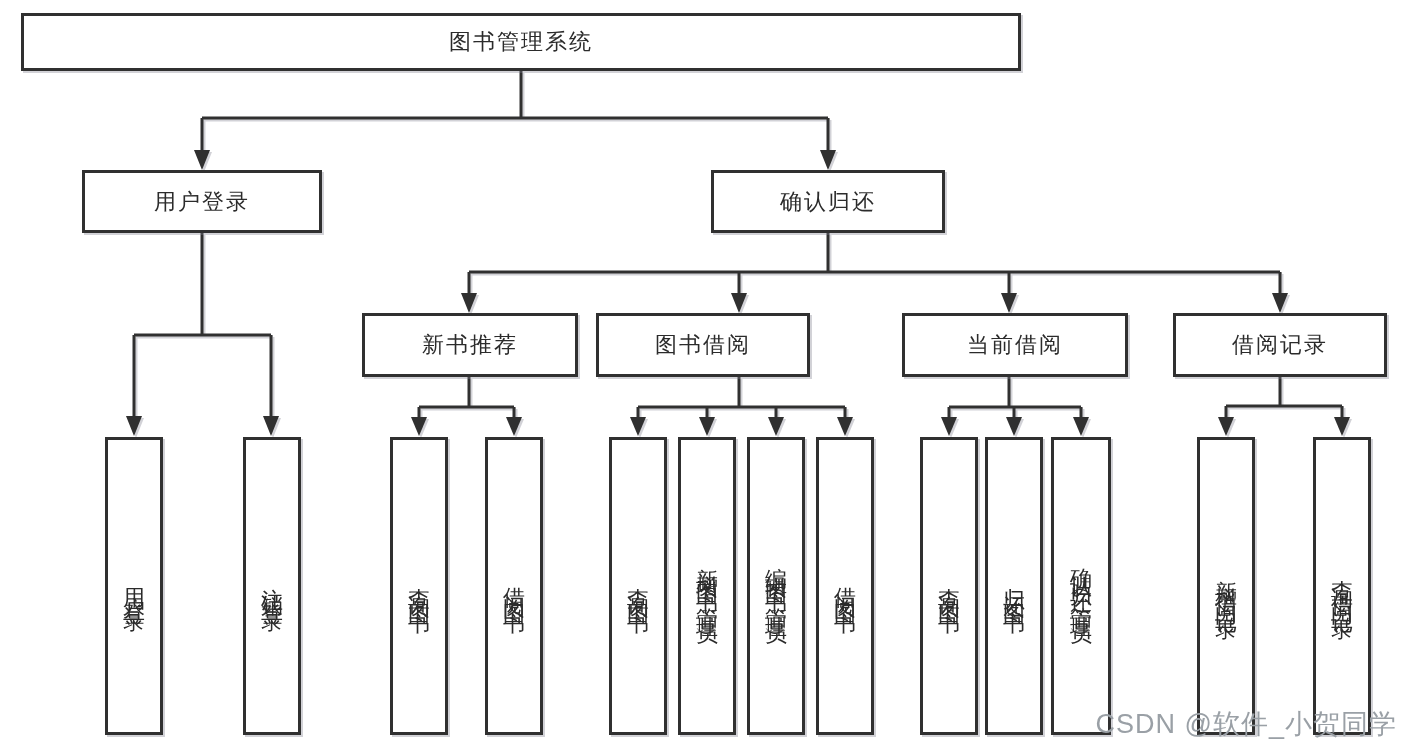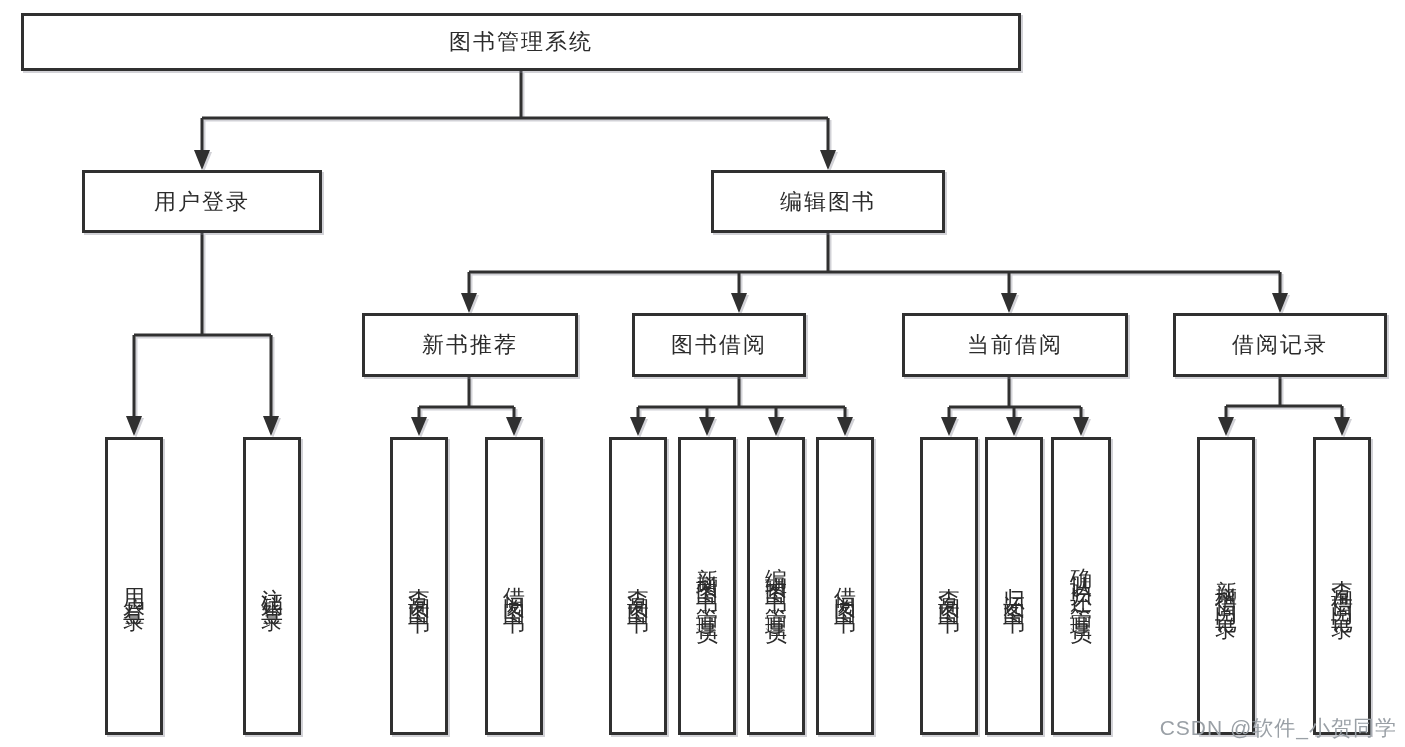--- a/index.html
+++ b/index.html
@@ -19,21 +19,21 @@
   .node span{
     font-size:22px;color:var(--text,#2b2b2b);letter-spacing:2px;
     white-space:nowrap;line-height:1;
   }
   .node.v span{
     writing-mode:vertical-rl;text-orientation:mixed;
     letter-spacing:8px;font-size:22px;
   }
   .watermark{
     position:absolute;right:8px;bottom:5px;
-    font-size:21px;color:var(--wm,#9aa0a6);letter-spacing:1px;
+    font-size:27px;color:var(--wm,#9aa0a6);letter-spacing:1px;
     white-space:nowrap;
   }
 </style>
 </head>
 <body>
 
 <div class="canvas">
 
   <svg class="connectors" viewBox="0 0 1405 747" xmlns="http://www.w3.org/2000/svg">
     <g>
@@ -100,27 +100,27 @@
   </svg>
 
   <div class="node" style="left:21px;top:13px;width:1000px;height:58px">
     <span>图书管理系统</span>
   </div>
 
   <div class="node" style="left:82px;top:170px;width:240px;height:63px">
     <span>用户登录</span>
   </div>
   <div class="node" style="left:711px;top:170px;width:234px;height:63px">
-    <span>编辑图书</span>
+    <span>确认归还</span>
   </div>
 
   <div class="node" style="left:362px;top:313px;width:216px;height:64px">
     <span>新书推荐</span>
   </div>
-  <div class="node" style="left:632px;top:313px;width:174px;height:64px">
+  <div class="node" style="left:596px;top:313px;width:214px;height:64px">
     <span>图书借阅</span>
   </div>
   <div class="node" style="left:902px;top:313px;width:226px;height:64px">
     <span>当前借阅</span>
   </div>
   <div class="node" style="left:1173px;top:313px;width:214px;height:64px">
     <span>借阅记录</span>
   </div>
 
   <div class="node v" style="left:105px;top:437px;width:58px;height:298px">

